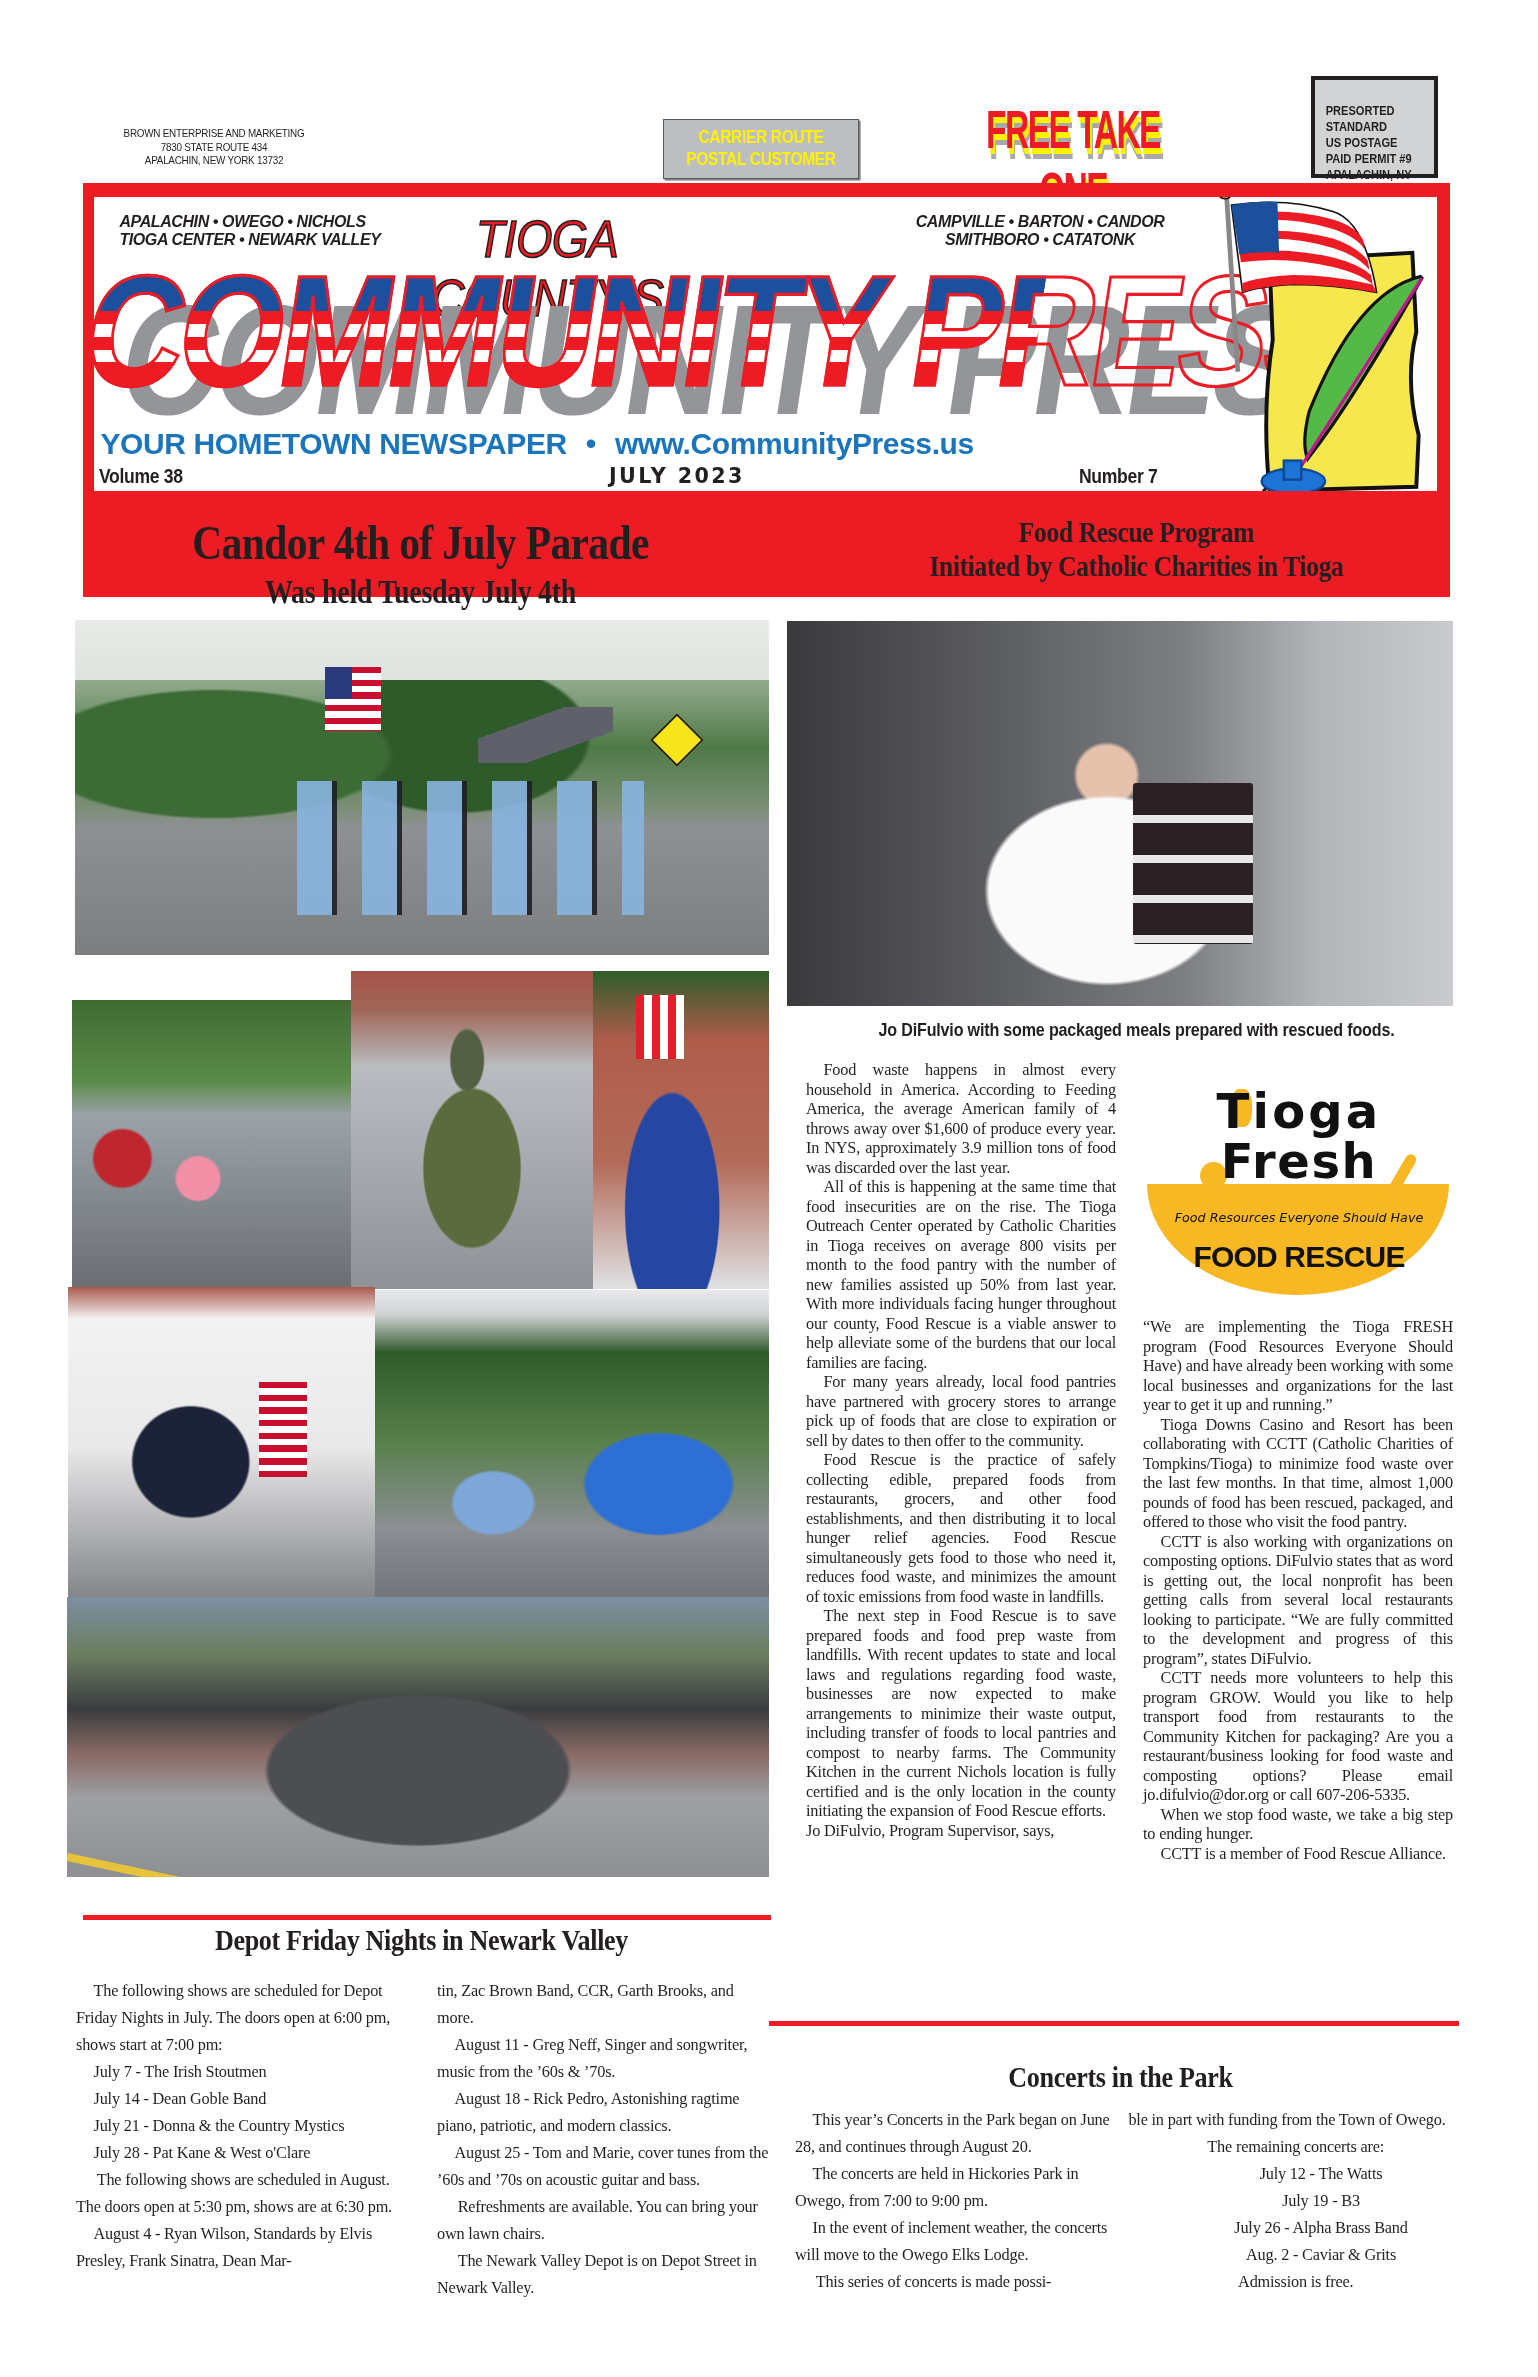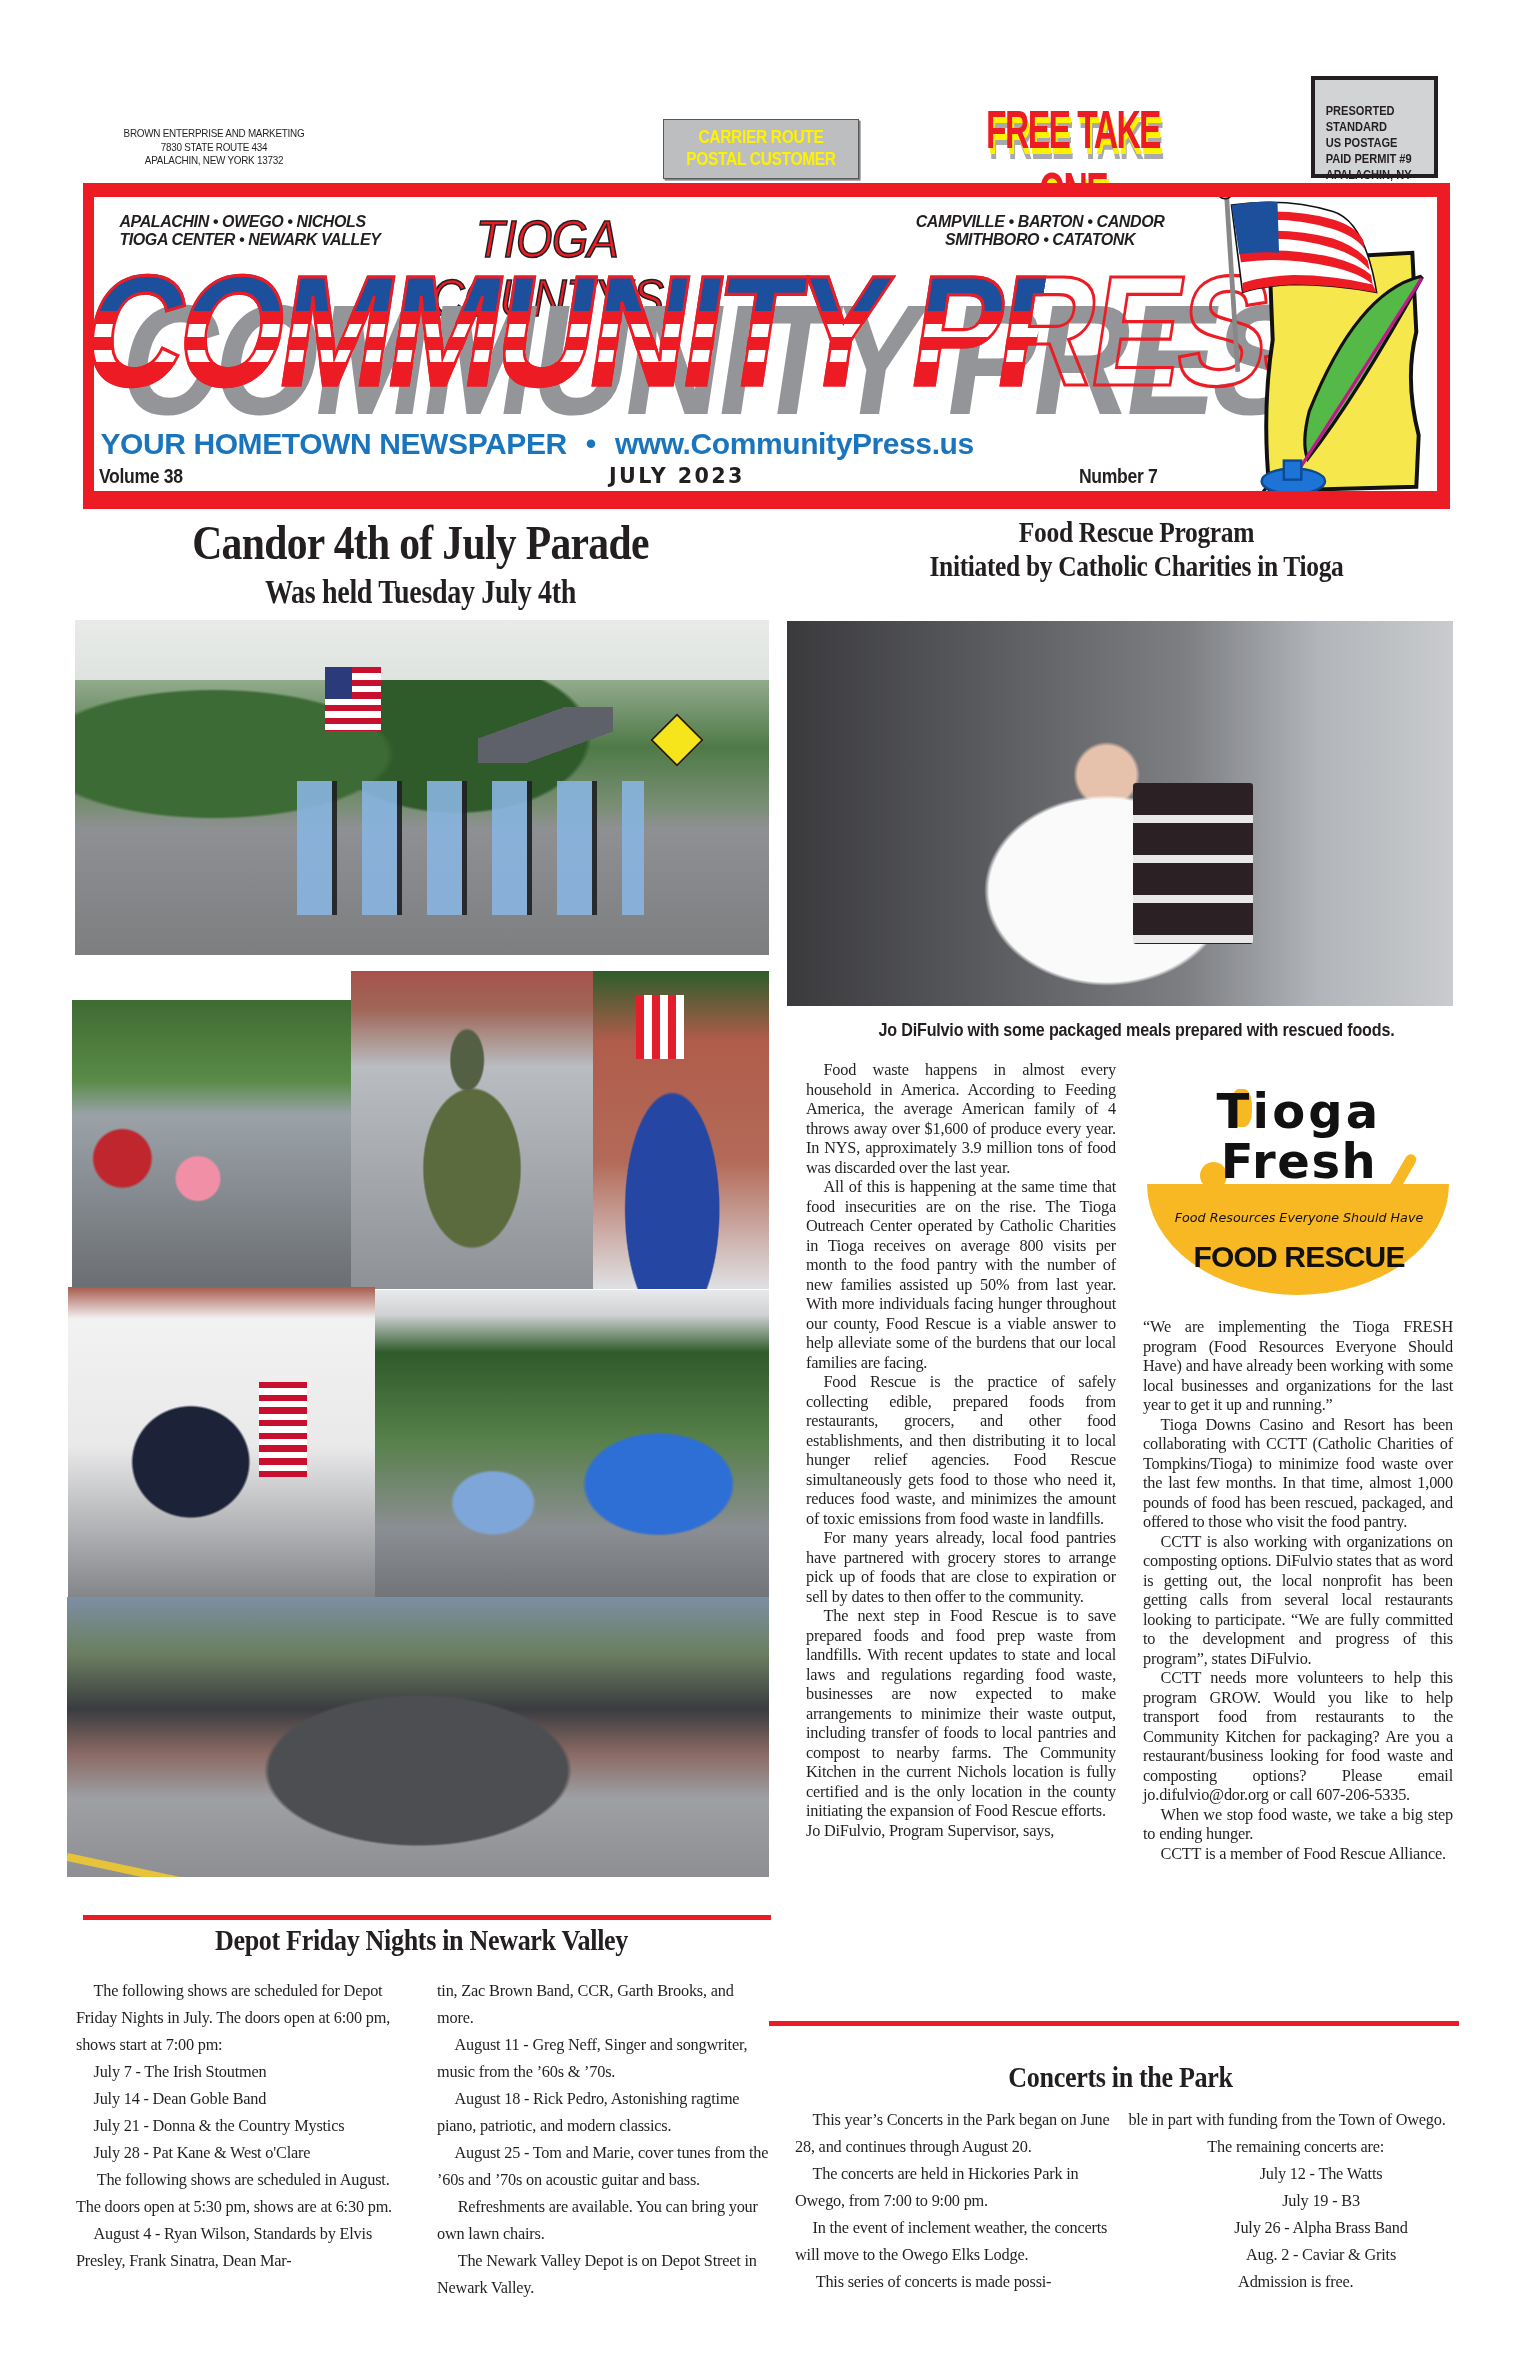--- a/index.html
+++ b/index.html
@@ -24,21 +24,21 @@
                  letter-spacing: -2.4px; transform: scaleX(0.66) scaleY(1.05); transform-origin: center top; }
   .freetake .t.shadow { color: #a7a9ac; top: 11px; left: 3.2px; }
   .freetake .t.yellow { color: #fff200; top: 5.6px; left: 2.4px; }
   .freetake .t.red { color: #ed1c24; top: 0; }
   .permit { left: 1311px; top: 76px; width: 127px; height: 102px; background: #d1d3d4;
             border: 4.8px solid #231f20; font-family: "Liberation Sans", sans-serif; font-weight: bold;
             font-size: 13.5px; line-height: 16px; padding-top: 23px; }
   .permit span { display:block; transform: scaleX(0.82); white-space: nowrap; }
 
   
-  .mast { left: 83px; top: 183px; width: 1367px; height: 326px; background: #ed1c24; }
+  .mast { left: 83px; top: 183px; width: 1367px; height: 414px; background: #ed1c24; }
   .mast-inner { position: absolute; left: 11px; top: 14.3px; width: 1343px; height: 294px; background: #fff; overflow: hidden; }
   .towns { position: absolute; font-family: "Liberation Sans", sans-serif; font-weight: bold; font-style: italic;
            font-size: 16px; line-height: 17.5px; color: #231f20; letter-spacing: -0.4px; }
   .towns.left { left: 25.4px; top: 16px; }
   .towns.right { left: 803px; top: 16px; text-align: center; width: 286px; }
   .tioga { position: absolute; left: 270px; top: 12.7px; width: 366px; text-align: center;
            font-family: "Liberation Sans", sans-serif; font-style: italic; font-size: 51px; font-weight: normal;
            color: #ed1c24; -webkit-text-stroke: 1.6px #231f20; letter-spacing: -0.8px;
            transform: scaleX(0.92); }
   .cp-shadow, .cp { position: absolute; left: 6.4px; top: 54px; width: 1105px; text-align: left;
@@ -266,22 +266,22 @@
   <div class="fruit" style="left:253px; top:79px; width:11px; height:44px; transform: rotate(30deg); border-radius: 6.4px;"></div>
   <div class="word w1">Tioga</div>
   <div class="word w2">Fresh</div>
   <div class="word w3">Food Resources Everyone Should Have</div>
   <div class="word w4">FOOD RESCUE</div>
 </div>
 
 <div class="col food-c1">
   <p>Food waste happens in almost every household in America. According to Feeding America, the average American family of 4 throws away over $1,600 of produce every year. In NYS, approximately 3.9 million tons of food was discarded over the last year.</p>
   <p>All of this is happening at the same time that food insecurities are on the rise. The Tioga Outreach Center operated by Catholic Charities in Tioga receives on average 800 visits per month to the food pantry with the number of new families assisted up 50% from last year. With more individuals facing hunger throughout our county, Food Rescue is a viable answer to help alleviate some of the burdens that our local families are facing.</p>
+  <p>For many years already, local food pantries have partnered with grocery stores to arrange pick up of foods that are close to expiration or sell by dates to then offer to the community.</p>
   <p>Food Rescue is the practice of safely collecting edible, prepared foods from restaurants, grocers, and other food establishments, and then distributing it to local hunger relief agencies. Food Rescue simultaneously gets food to those who need it, reduces food waste, and minimizes the amount of toxic emissions from food waste in landfills.</p>
-  <p>For many years already, local food pantries have partnered with grocery stores to arrange pick up of foods that are close to expiration or sell by dates to then offer to the community.</p>
   <p>The next step in Food Rescue is to save prepared foods and food prep waste from landfills. With recent updates to state and local laws and regulations regarding food waste, businesses are now expected to make arrangements to minimize their waste output, including transfer of foods to local pantries and compost to nearby farms. The Community Kitchen in the current Nichols location is fully certified and is the only location in the county initiating the expansion of Food Rescue efforts.</p>
   <p class="noind">Jo DiFulvio, Program Supervisor, says,</p>
 </div>
 <div class="col food-c2">
   <p class="noind">“We are implementing the Tioga FRESH program (Food Resources Everyone Should Have) and have already been working with some local businesses and organizations for the last year to get it up and running.”</p>
   <p>Tioga Downs Casino and Resort has been collaborating with CCTT (Catholic Charities of Tompkins/Tioga) to minimize food waste over the last few months. In that time, almost 1,000 pounds of food has been rescued, packaged, and offered to those who visit the food pantry.</p>
   <p>CCTT is also working with organizations on composting options. DiFulvio states that as word is getting out, the local nonprofit has been getting calls from several local restaurants looking to participate. “We are fully committed to the development and progress of this program”, states DiFulvio.</p>
   <p>CCTT needs more volunteers to help this program GROW. Would you like to help transport food from restaurants to the Community Kitchen for packaging? Are you a restaurant/business looking for food waste and composting options? Please email jo.difulvio@dor.org or call 607-206-5335.</p>
   <p>When we stop food waste, we take a big step to ending hunger.</p>
   <p>CCTT is a member of Food Rescue Alliance.</p>

